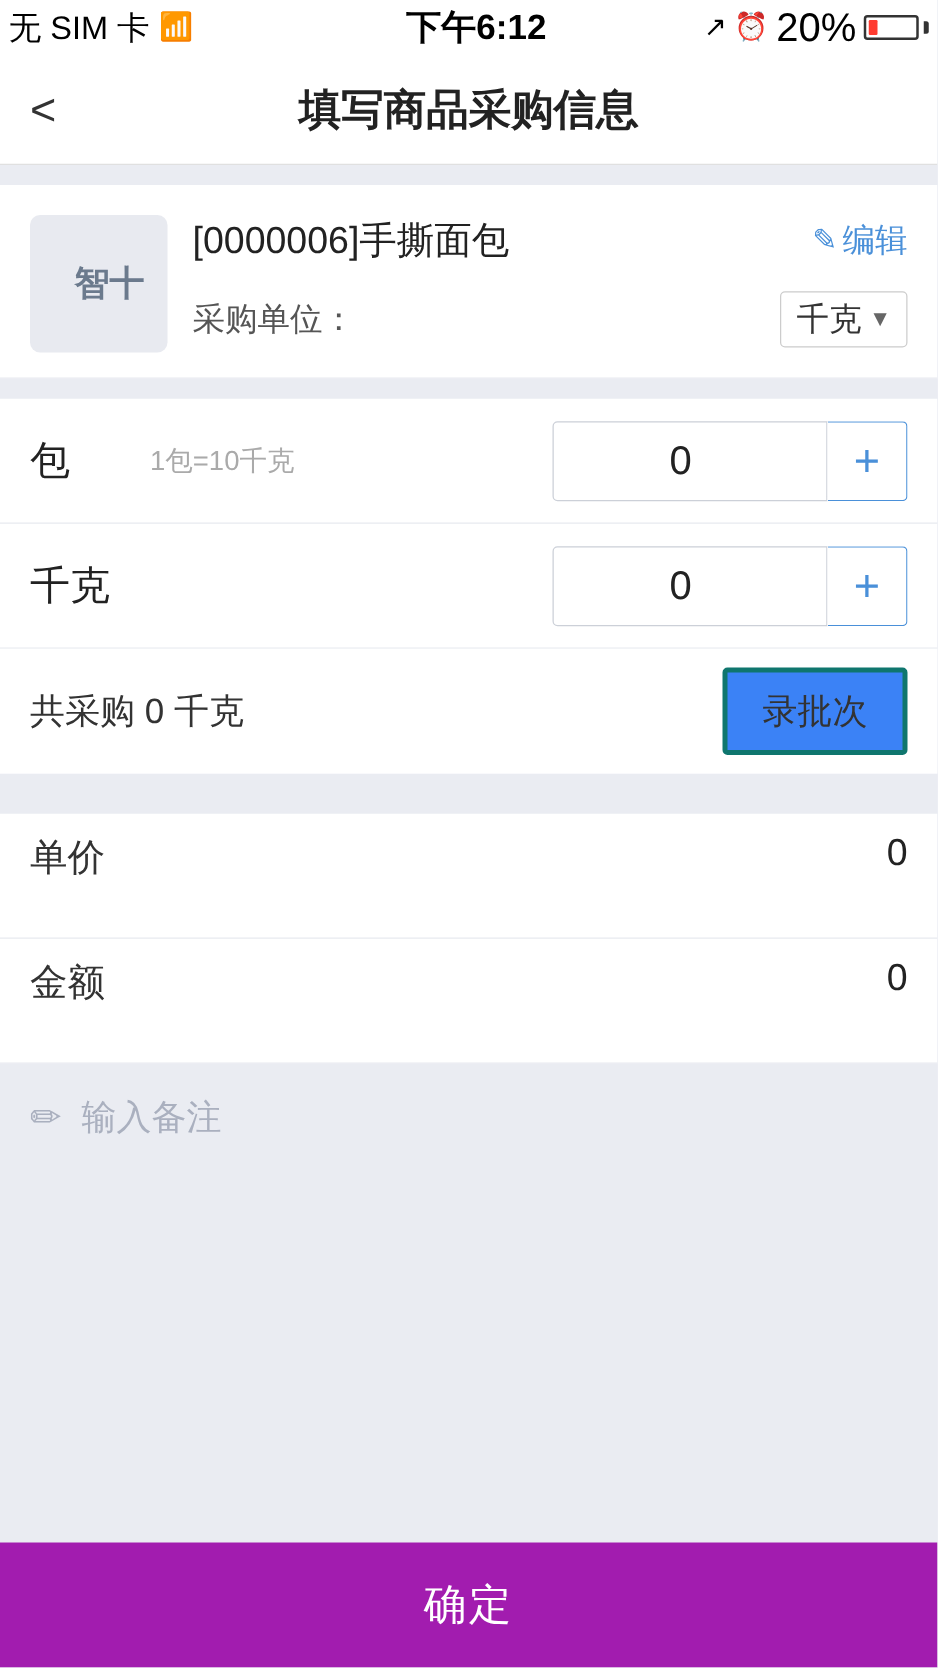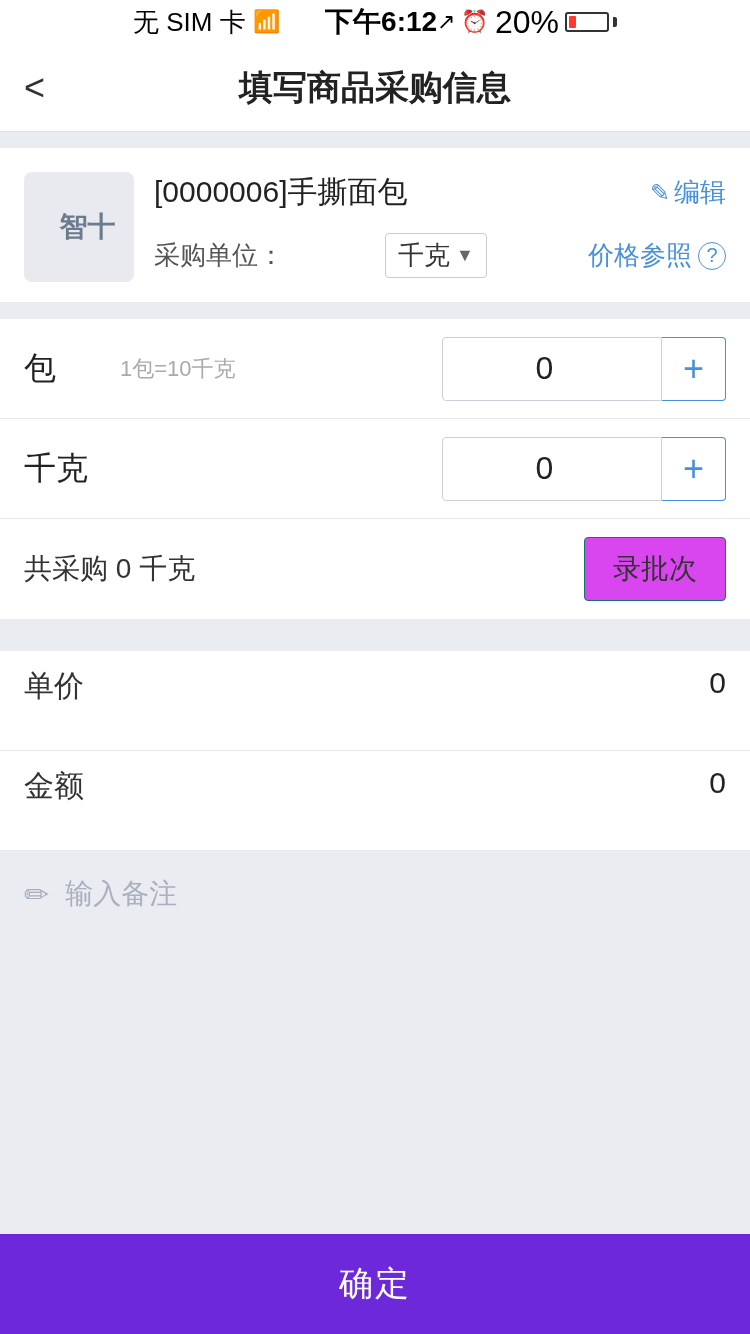--- a/index.html
+++ b/index.html
@@ -8,21 +8,21 @@
       width: 750px;
       min-height: 1334px;
       font-family: -apple-system, "PingFang SC", "Helvetica Neue", sans-serif;
       background: #f0f2f5;
       font-size: 28px;
     }
 
     
     .status-bar {
       display: flex;
-      justify-content: center;
+      justify-content: space-between;
       align-items: center;
       height: 44px;
       background: #fff;
       padding: 0 7px;
       font-size: 26px;
       font-weight: 500;
     }
     .status-left { display: flex; align-items: center; gap: 8px; }
     .status-right { display: flex; align-items: center; gap: 6px; }
     .battery-icon {
@@ -217,26 +217,26 @@
       padding: 0 24px;
       height: 100px;
       background: #fff;
     }
     .total-label {
       font-size: 28px;
       color: #333;
     }
     .record-btn {
       margin-left: auto;
-      border: 1px solid #0f766e;
+      border: 4px solid #0f766e;
       border-radius: 4px;
       padding: 12px 28px;
       font-size: 28px;
       color: #333;
-      background: #d946ef;
+      background: #3b82f6;
       cursor: pointer;
     }
 
     
     .info-section {
       background: #fff;
       margin-top: 16px;
     }
     .info-row {
       display: flex;
@@ -279,21 +279,21 @@
     .spacer {
       flex: 1;
       background: #eaecf2;
       min-height: 280px;
     }
 
     
     .confirm-btn {
       width: 750px;
       height: 100px;
-      background: #6d28d9;
+      background: #a21caf;
       border: none;
       font-size: 34px;
       color: #fff;
       font-weight: 500;
       cursor: pointer;
       display: block;
       letter-spacing: 2px;
     }
 
     
@@ -349,24 +349,20 @@
             <span style="font-size:24px;">✎</span>
             <span>编辑</span>
           </span>
         </div>
         <div class="unit-row">
           <span class="unit-label">采购单位：</span>
           <span class="unit-select">
             <span>千克</span>
             <span class="arrow">▼</span>
           </span>
-          <span class="price-ref">
-            <span>价格参照</span>
-            <span class="help-icon">?</span>
-          </span>
         </div>
       </div>
     </div>
 
     <div class="section-divider"></div>
 
     <div class="input-section">
 
       <div class="input-row">
         <span class="input-label">包</span>

